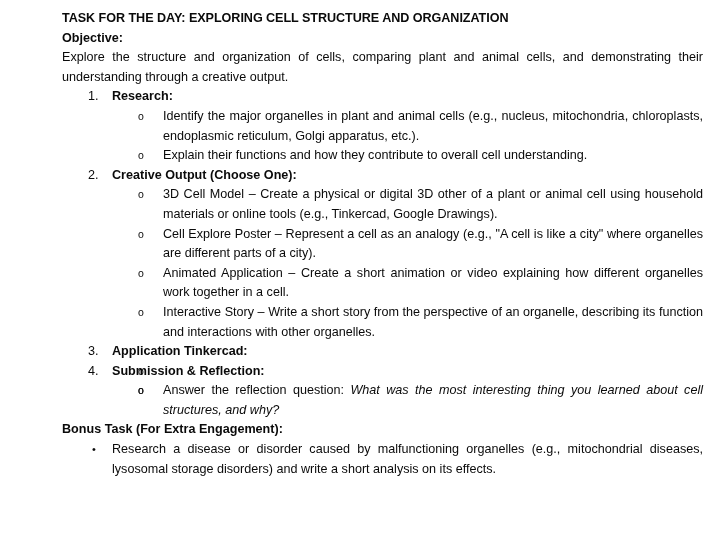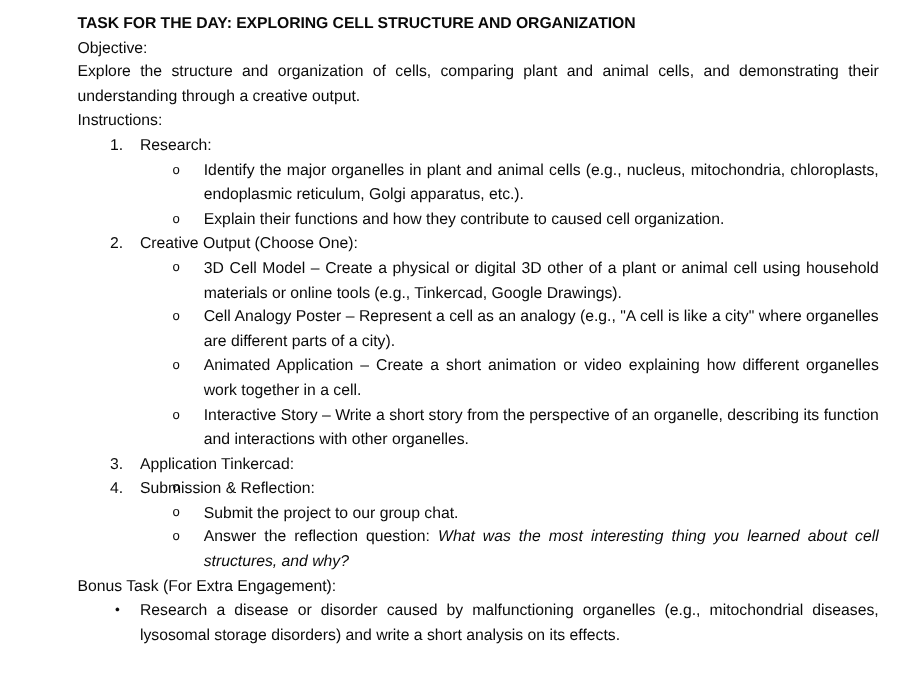--- a/index.html
+++ b/index.html
@@ -29,21 +29,21 @@
     font-size: 12.6px;
     line-height: 19.6px;
   }
 
   .title {
     font-weight: bold;
     letter-spacing: -0.05px;
   }
 
   .heading {
-    font-weight: normal;
+    font-weight: bold;
   }
 
   .para {
     text-align: justify;
     text-justify: inter-word;
   }
 
   
   .l1 {
     position: relative;
@@ -102,46 +102,45 @@
 
 <div class="page">
   <div class="doc">
 
     <div class="title">TASK FOR THE DAY: EXPLORING CELL STRUCTURE AND ORGANIZATION</div>
 
     <div class="heading">Objective:</div>
 
     <div class="para">Explore the structure and organization of cells, comparing plant and animal cells, and demonstrating their understanding through a creative output.</div>
 
-    <div class="heading">Instructions:</div>
 
     <div class="l1">
       <span class="marker num">1.</span>
       <span class="body heading">Research:</span>
     </div>
     <div class="l2">
       <span class="marker">o</span>
       <span class="body">Identify the major organelles in plant and animal cells (e.g., nucleus, mitochondria, chloroplasts, endoplasmic reticulum, Golgi apparatus, etc.).</span>
     </div>
     <div class="l2">
       <span class="marker">o</span>
-      <span class="body left">Explain their functions and how they contribute to caused cell organization.</span>
+      <span class="body left">Explain their functions and how they contribute to overall cell understanding.</span>
     </div>
 
     <div class="l1">
       <span class="marker num">2.</span>
       <span class="body heading">Creative Output (Choose One):</span>
     </div>
     <div class="l2">
       <span class="marker">o</span>
       <span class="body"><span class="b">3D Cell Model –</span> <span>Create a physical or digital 3D other of a plant or animal cell using household materials or online tools (e.g., Tinkercad, Google Drawings).</span></span>
     </div>
     <div class="l2">
       <span class="marker">o</span>
-      <span class="body"><span class="b">Cell Analogy Poster –</span> <span>Represent a cell as an analogy (e.g., "A cell is like a city" where organelles are different parts of a city).</span></span>
+      <span class="body"><span class="b">Cell Explore Poster –</span> <span>Represent a cell as an analogy (e.g., "A cell is like a city" where organelles are different parts of a city).</span></span>
     </div>
     <div class="l2">
       <span class="marker">o</span>
       <span class="body"><span class="b">Animated Application –</span> <span>Create a short animation or video explaining how different organelles work together in a cell.</span></span>
     </div>
     <div class="l2">
       <span class="marker">o</span>
       <span class="body"><span class="b">Interactive Story –</span> <span>Write a short story from the perspective of an organelle, describing its function and interactions with other organelles.</span></span>
     </div>
 
@@ -152,21 +151,20 @@
     <div class="l2">
       <span class="marker">o</span>
     </div>
 
     <div class="l1">
       <span class="marker num">4.</span>
       <span class="body heading">Submission &amp; Reflection:</span>
     </div>
     <div class="l2">
       <span class="marker">o</span>
-      <span class="body left">Submit the project to our group chat.</span>
     </div>
     <div class="l2">
       <span class="marker">o</span>
       <span class="body"><span>Answer the reflection question: </span><span class="i">What was the most interesting thing you learned about cell structures, and why?</span></span>
     </div>
 
     <div class="heading">Bonus Task (For Extra Engagement):</div>
     <div class="l1">
       <span class="marker dot">•</span>
       <span class="body para">Research a disease or disorder caused by malfunctioning organelles (e.g., mitochondrial diseases, lysosomal storage disorders) and write a short analysis on its effects.</span>

